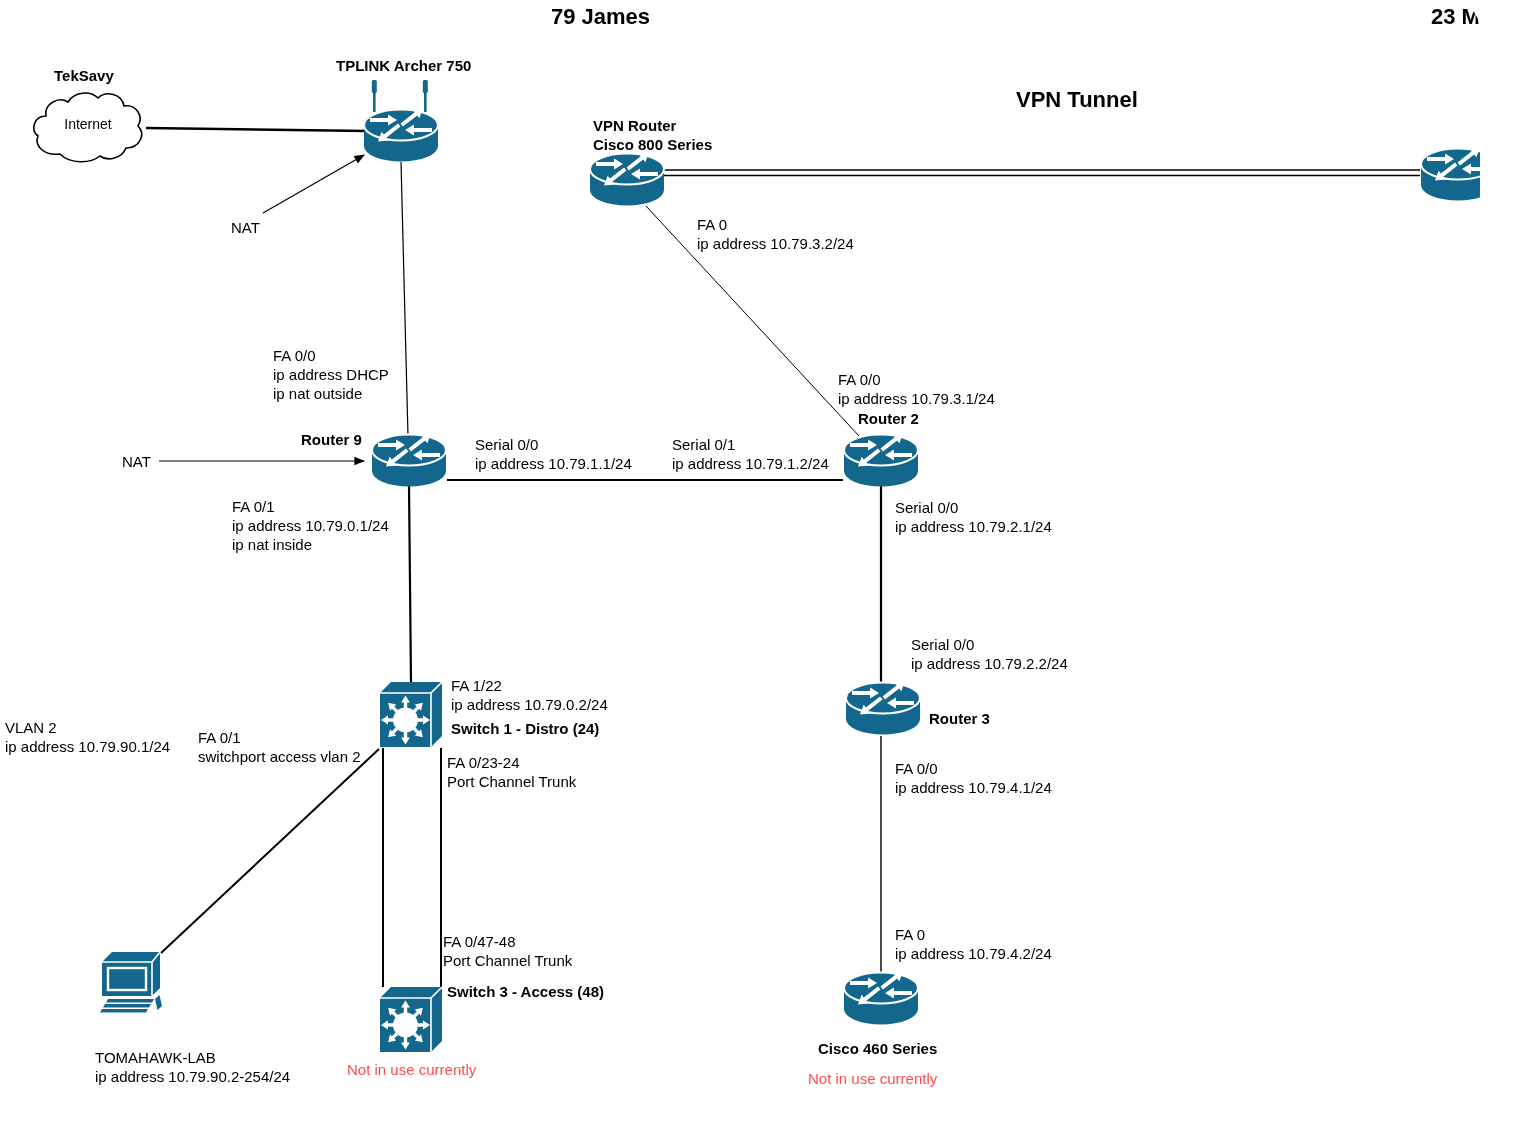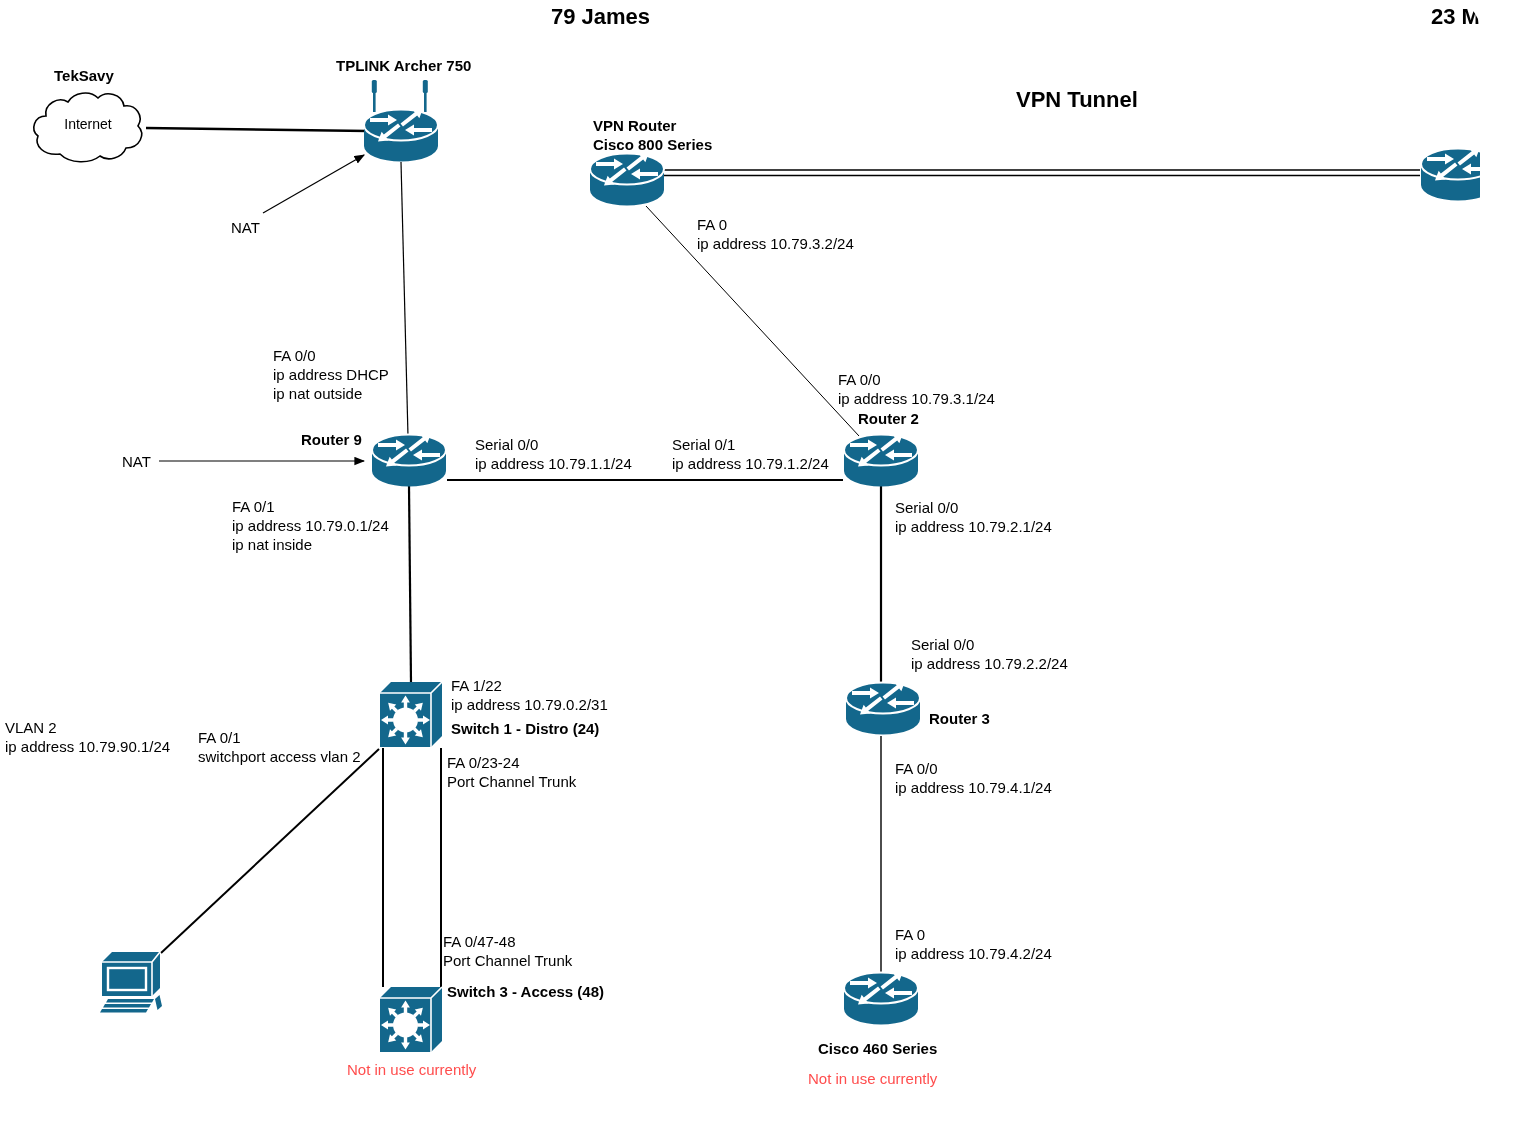--- a/index.html
+++ b/index.html
@@ -167,20 +167,24 @@
     <svg width="74" height="68" viewBox="0 0 74 68">
       <path class="nf" d="M6,16 L16,6 L64,6 L64,42 L56,50 L6,50 Z"></path>
       <path class="wl" stroke-width="1.6" d="M6,16 L56,16 L56,50 M56,16 L64,6"></path>
       <rect class="wl" x="12" y="22" width="38" height="22" stroke-width="2.4"></rect>
       <polygon class="nf" points="12,53 58,53 56,56.5 10,56.5"></polygon>
       <polygon class="nf" points="9,58 55,58 53,61.5 7,61.5"></polygon>
       <polygon class="nf" points="6,63 52,63 50,66.5 4,66.5"></polygon>
       <polygon class="nf" points="59,53 63.5,49 66,60 61.5,64"></polygon>
     </svg>
   </div>
+  <div class="ann" style="left:95px;top:1048px">
+    <div>TOMAHAWK-LAB</div>
+    <div>ip address 10.79.90.2-254/24</div>
+  </div>
 
   <div class="ann" style="left:231px;top:218px">NAT</div>
   <div class="ann" style="left:122px;top:452px">NAT</div>
 
   <div class="ann" style="left:697px;top:215px">
     <div>FA 0</div>
       <div>ip address 10.79.3.2/24</div>
   </div>
 
   <div class="ann" style="left:273px;top:346px">
@@ -235,21 +239,21 @@
       <div>ip address 10.79.90.1/24</div>
   </div>
 
   <div class="ann" style="left:198px;top:728px">
     <div>FA 0/1</div>
       <div>switchport access vlan 2</div>
   </div>
 
   <div class="ann" style="left:451px;top:676px">
     <div>FA 1/22</div>
-      <div>ip address 10.79.0.2/31</div>
+      <div>ip address 10.79.0.2/24</div>
   </div>
 
   <div class="ann" style="left:447px;top:753px">
     <div>FA 0/23-24</div>
       <div>Port Channel Trunk</div>
   </div>
 
   <div class="ann" style="left:443px;top:932px">
     <div>FA 0/47-48</div>
       <div>Port Channel Trunk</div>

